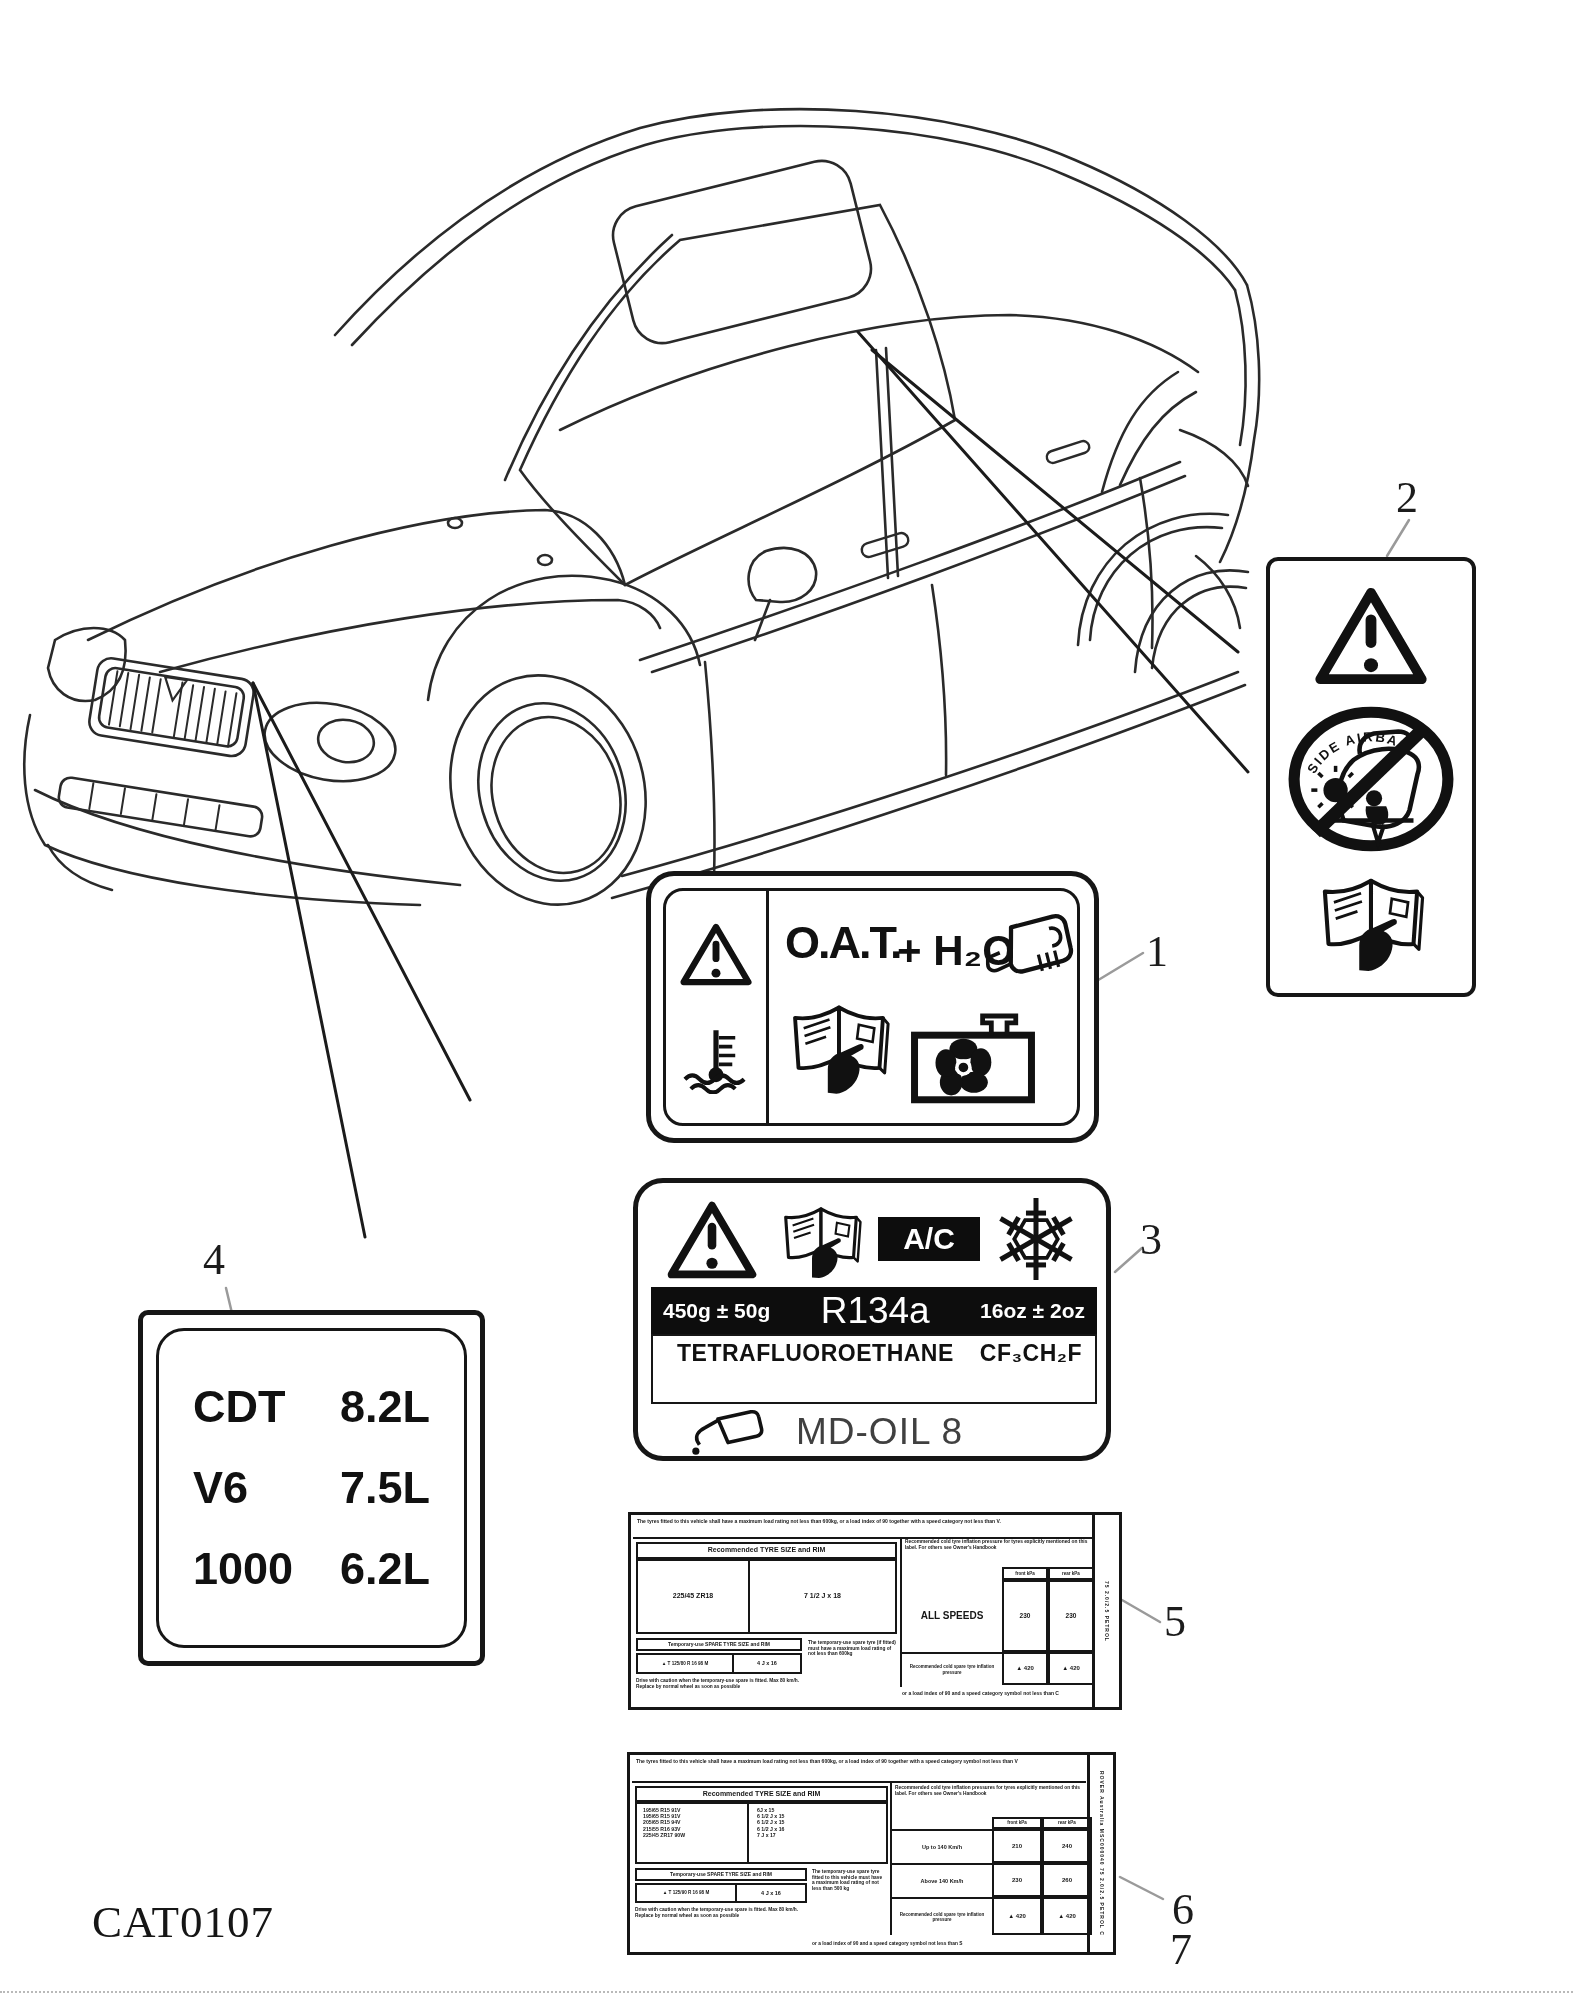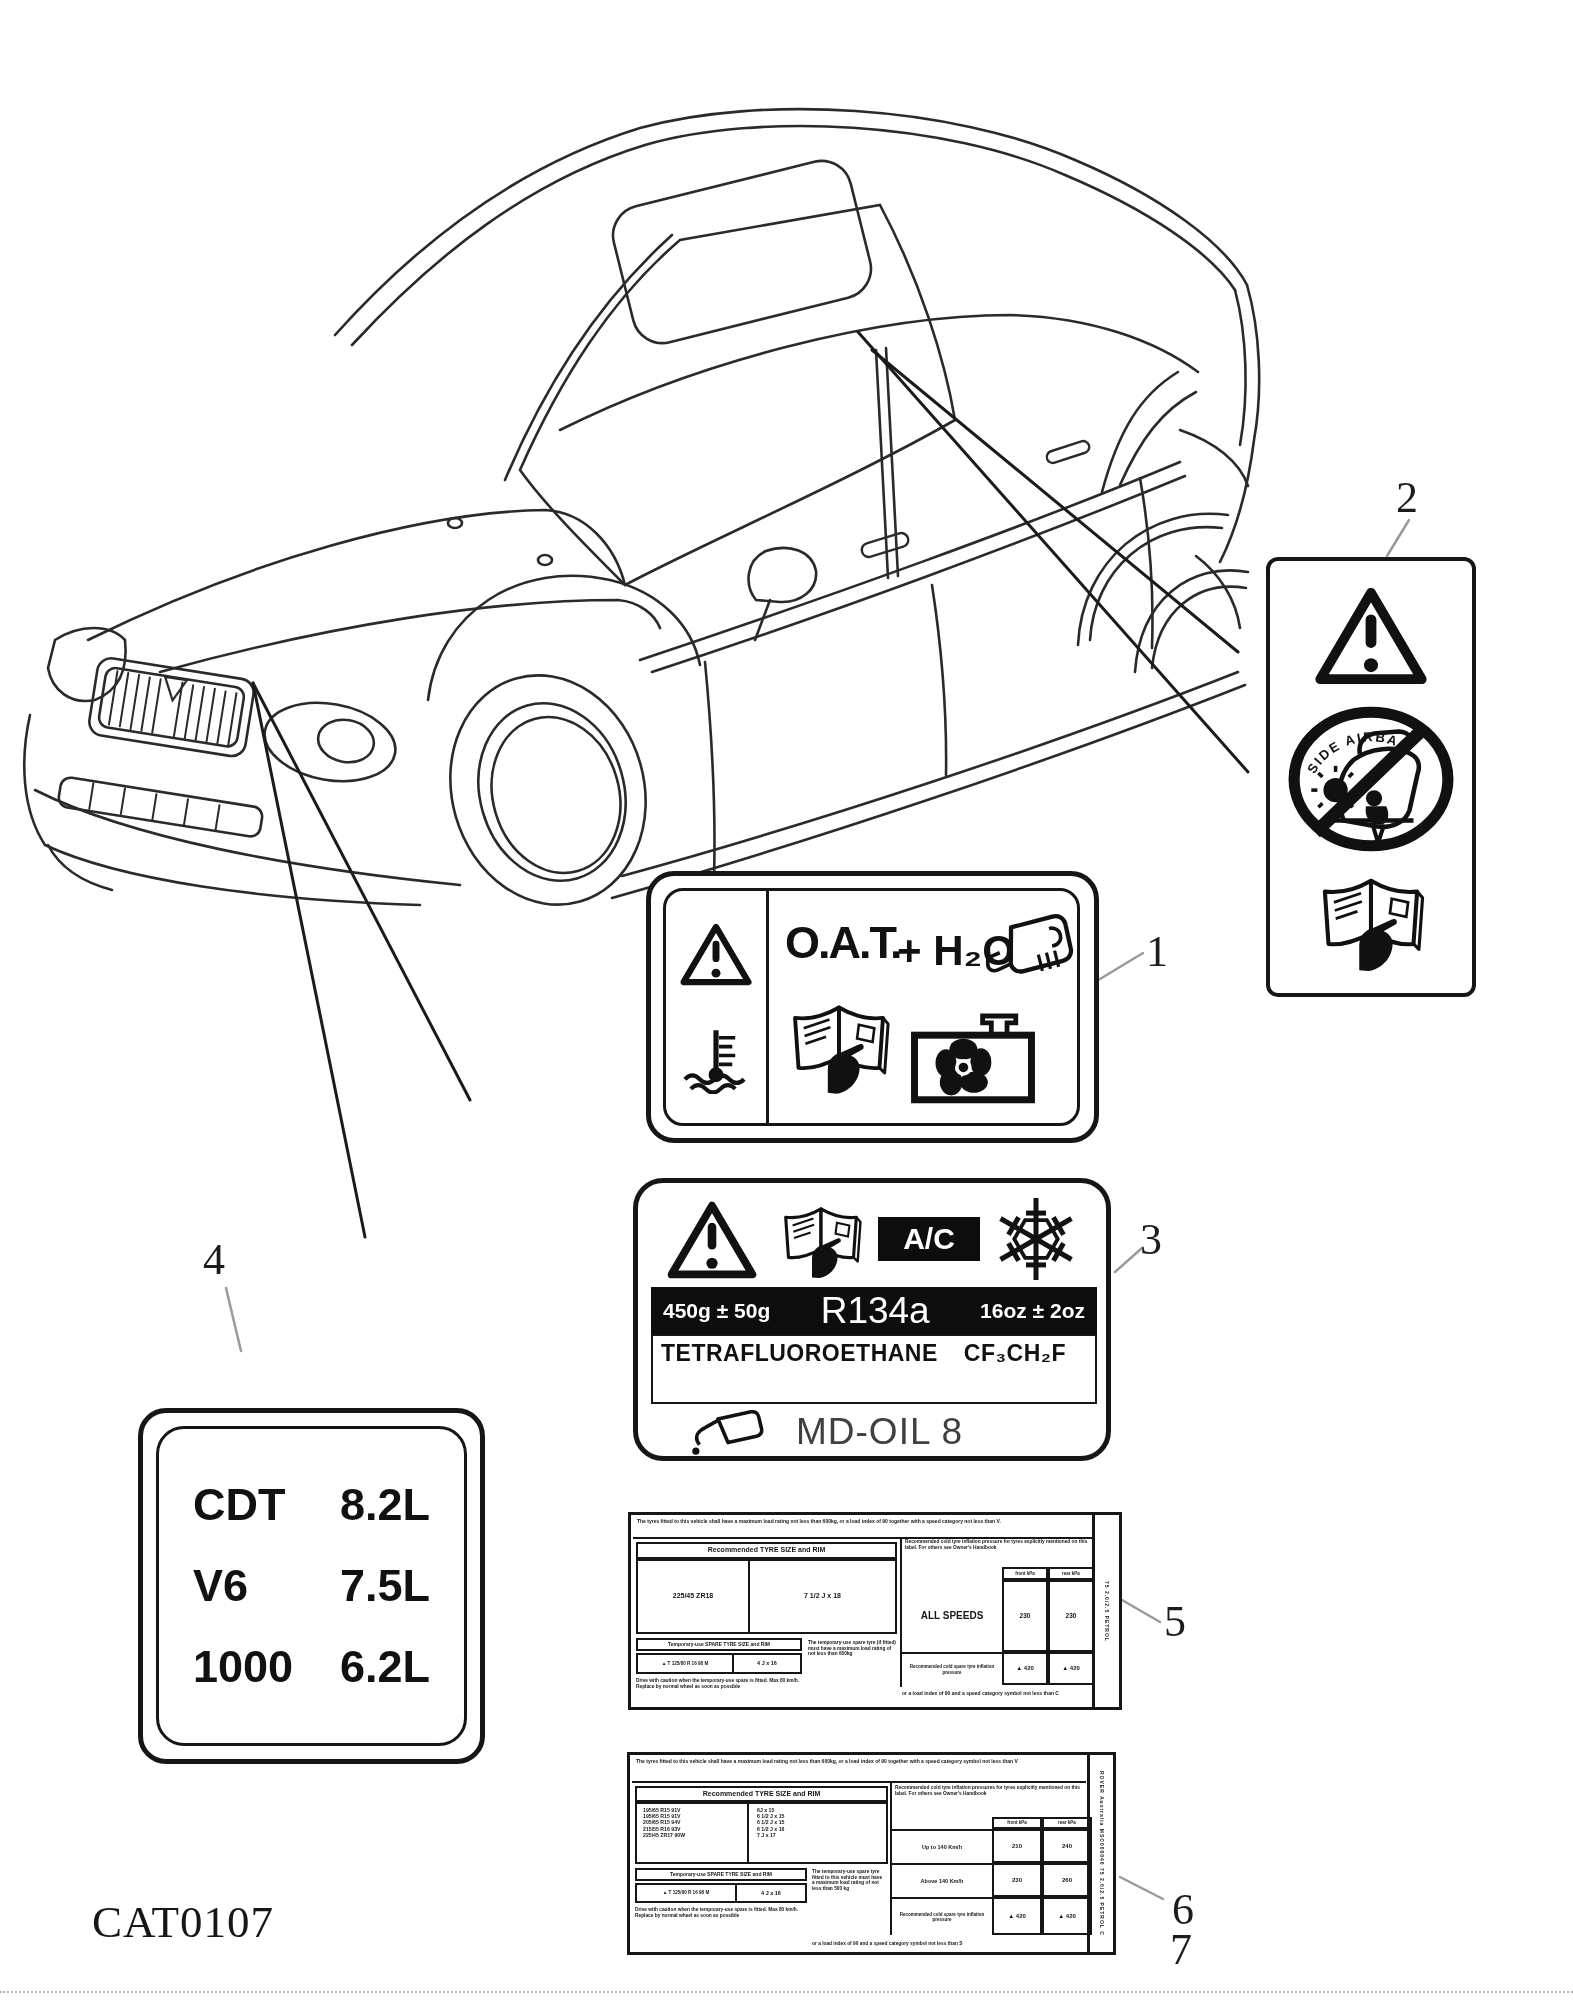--- a/index.html
+++ b/index.html
@@ -26,25 +26,25 @@
           display:flex;flex-direction:column;align-items:center;justify-content:space-around;padding:14px 0;}
   
   #ac{left:633px;top:1178px;width:478px;height:283px;border-radius:30px;border-width:5px;}
   .ac-badge{position:absolute;left:240px;top:34px;width:102px;height:44px;background:#0d0d0d;color:#fff;
             display:flex;align-items:center;justify-content:center;font-size:30px;font-weight:700;}
   .ac-bar{position:absolute;left:13px;top:104px;width:446px;height:47px;background:#0d0d0d;color:#fff;
           display:flex;align-items:baseline;justify-content:space-between;padding:0 12px;box-sizing:border-box;}
   .ac-bar .sm{font-size:21px;font-weight:700;align-self:center;}
   .ac-bar .lg{font-size:37px;font-weight:400;align-self:center;}
   .ac-chem{position:absolute;left:13px;top:151px;width:446px;height:70px;border:2px solid #161616;
-           box-sizing:border-box;padding:4px 8px;font-size:23px;font-weight:700;letter-spacing:.5px;
+           box-sizing:border-box;padding:4px 24px;font-size:23px;font-weight:700;letter-spacing:.5px;
            display:flex;gap:26px;}
   .ac-oil-text{position:absolute;left:158px;top:228px;font-size:37px;font-weight:400;color:#404040;letter-spacing:1px;}
   
-  #cap{left:138px;top:1408px;width:347px;height:356px;border-radius:28px;border-width:5px;}
+  #cap{left:138px;top:1310px;width:347px;height:356px;border-radius:10px;border-width:5px;}
   #cap .inner{position:absolute;left:13px;top:13px;right:13px;bottom:13px;border:3px solid #161616;
               border-radius:28px;display:flex;flex-direction:column;justify-content:space-around;
               padding:36px 34px;box-sizing:border-box;}
   #cap .row{display:flex;justify-content:space-between;font-size:45px;font-weight:700;}
   
   .ttable{position:absolute;background:#fff;border:3px solid #161616;box-sizing:border-box;
           font-weight:bold;color:#161616;}
   .ttable *{box-sizing:border-box;}
   .tt{position:absolute;line-height:1.15;}
   .bx{border:2px solid #161616;}

